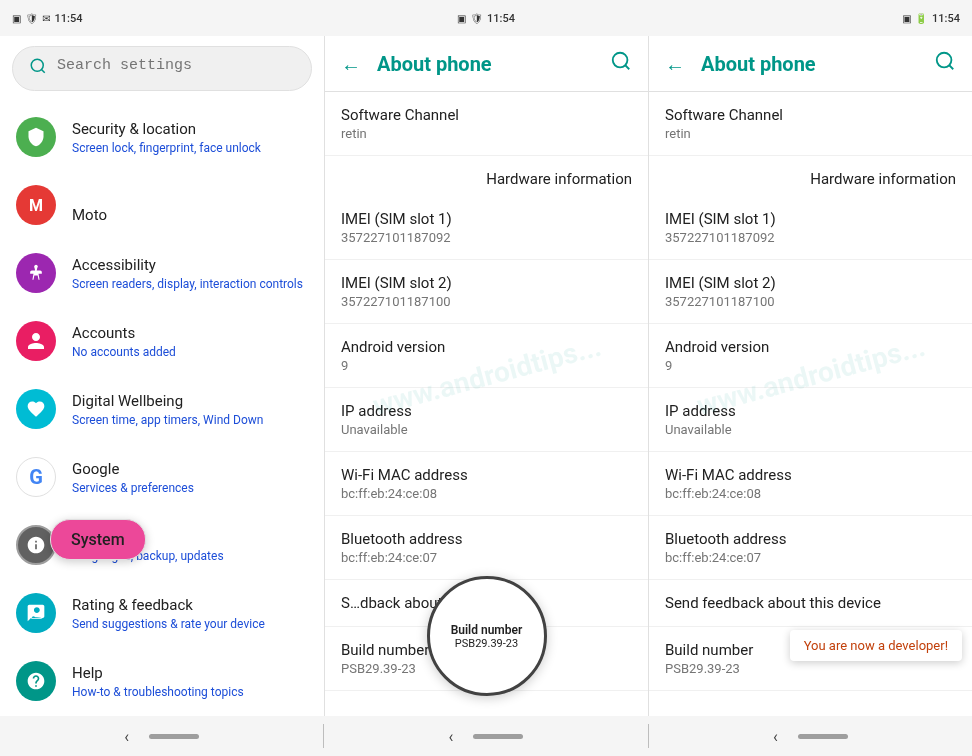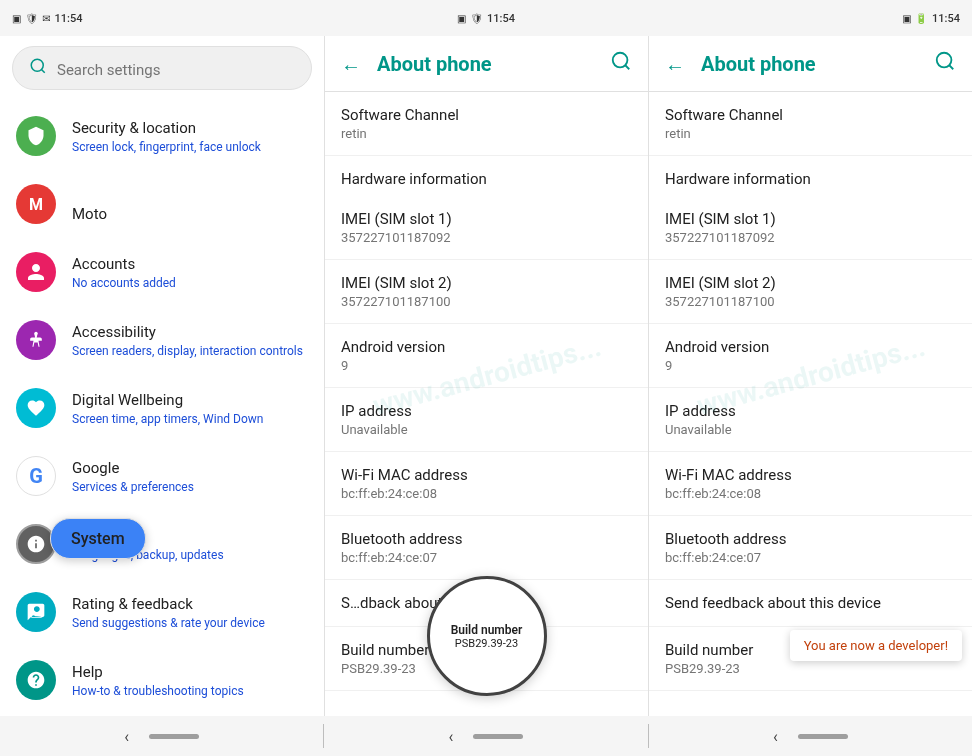--- a/index.html
+++ b/index.html
@@ -26,22 +26,23 @@
 
     
     .settings-panel {
       width: 325px; background: #fff; border-right: 1px solid #e0e0e0;
       display: flex; flex-direction: column; overflow: hidden;
     }
 
     .search-bar {
       margin: 10px 12px; padding: 10px 16px;
       background: #f0f0f0; border-radius: 24px;
-      display: flex; align-items: flex-end; gap: 10px;
+      display: flex; align-items: flex-start; gap: 10px;
       border: 1px solid #e0e0e0;
+      font-family: Liberation Mono, monospace;
     }
     .search-icon-svg { color: #009688; font-size: 18px; }
     .search-input-text { font-size: 15px; color: #757575; }
 
     .settings-list { flex: 1; overflow-y: auto; }
     .settings-item {
       display: flex; align-items: flex-end; padding: 12px 16px; gap: 16px;
       cursor: pointer; min-height: 68px;
     }
 
@@ -87,21 +88,21 @@
 
     .about-content { flex: 1; overflow-y: auto; padding: 0; }
 
     .info-item {
       padding: 14px 16px; border-bottom: 1px solid #f0f0f0;
       cursor: pointer;
     }
     .info-title { font-size: 15px; color: #212121; font-weight: 400; }
     .info-subtitle { font-size: 13px; color: #757575; margin-top: 2px; }
     .info-section-header {
-      padding: 14px 16px 8px 16px; font-size: 15px; color: #212121; font-weight: 400;
+      padding: 14px 16px 8px 16px; font-size: 15px; color: #212121; font-weight: 400; text-align: right;
     }
 
     
     .watermark {
       position: absolute; top: 50%; left: 50%;
       transform: translate(-50%, -50%) rotate(-15deg);
       font-size: 28px; color: rgba(0,150,136,0.08); font-weight: 700;
       pointer-events: none; white-space: nowrap; z-index: 5;
     }
 
@@ -191,45 +192,45 @@
       <div class="settings-item">
         <div class="icon-circle icon-red" style="font-size:16px; font-weight:bold; background: #E53935;">
           <span>M</span>
         </div>
         <div class="settings-item-text">
           <div class="settings-item-title">Moto</div>
         </div>
       </div>
 
       <div class="settings-item">
+        <div class="icon-circle icon-purple">
+          <svg width="20" height="20" viewBox="0 0 24 24" fill="white">
+              <circle cx="12" cy="4" r="2"></circle>
+              <path d="M19 13v-2c0-1.1-.9-2-2-2h-4.18l.94-4.23L12 4.5l-2 .27.94 4.23H6.99c-1.1 0-2 .9-2 2v2h4l-1.3 7H9l1-5h4l1 5h1.3L15 13h4z"></path>
+            </svg>
+        </div>
+        <div class="settings-item-text">
+          <div class="settings-item-title">Accessibility</div>
+          <div class="settings-item-subtitle">Screen readers, display, interaction controls</div>
+        </div>
+      </div>
+
+      <div class="settings-item">
         <div class="icon-circle icon-pink">
           <svg width="20" height="20" viewBox="0 0 24 24" fill="white">
               <path d="M12 12c2.7 0 4.8-2.1 4.8-4.8S14.7 2.4 12 2.4 7.2 4.5 7.2 7.2 9.3 12 12 12zm0 2.4c-3.2 0-9.6 1.6-9.6 4.8v2.4h19.2v-2.4c0-3.2-6.4-4.8-9.6-4.8z"></path>
             </svg>
         </div>
         <div class="settings-item-text">
           <div class="settings-item-title">Accounts</div>
           <div class="settings-item-subtitle">No accounts added</div>
         </div>
       </div>
 
       <div class="settings-item">
-        <div class="icon-circle icon-purple">
-          <svg width="20" height="20" viewBox="0 0 24 24" fill="white">
-              <circle cx="12" cy="4" r="2"></circle>
-              <path d="M19 13v-2c0-1.1-.9-2-2-2h-4.18l.94-4.23L12 4.5l-2 .27.94 4.23H6.99c-1.1 0-2 .9-2 2v2h4l-1.3 7H9l1-5h4l1 5h1.3L15 13h4z"></path>
-            </svg>
-        </div>
-        <div class="settings-item-text">
-          <div class="settings-item-title">Accessibility</div>
-          <div class="settings-item-subtitle">Screen readers, display, interaction controls</div>
-        </div>
-      </div>
-
-      <div class="settings-item">
         <div class="icon-circle icon-cyan">
           <svg width="20" height="20" viewBox="0 0 24 24" fill="white">
               <path d="M12 21.35l-1.45-1.32C5.4 15.36 2 12.28 2 8.5 2 5.42 4.42 3 7.5 3c1.74 0 3.41.81 4.5 2.09C13.09 3.81 14.76 3 16.5 3 19.58 3 22 5.42 22 8.5c0 3.78-3.4 6.86-8.55 11.54L12 21.35z"></path>
             </svg>
         </div>
         <div class="settings-item-text">
           <div class="settings-item-title">Digital Wellbeing</div>
           <div class="settings-item-subtitle">Screen time, app timers, Wind Down</div>
         </div>
       </div>
@@ -245,21 +246,21 @@
       </div>
 
       <div class="settings-item" style="position: relative;">
         <div class="icon-circle" style="background: #616161; border: 2px solid #9e9e9e; flex-shrink:0; width:40px; height:40px; border-radius:50%; display:flex; align-items:center; justify-content:center;">
           <svg width="20" height="20" viewBox="0 0 24 24" fill="white">
               <path d="M12 2C6.48 2 2 6.48 2 12s4.48 10 10 10 10-4.48 10-10S17.52 2 12 2zm1 15h-2v-6h2v6zm0-8h-2V7h2v2z"></path>
             </svg>
         </div>
         <div class="settings-item-text">
 
-          <div class="tooltip-bubble" style="position:absolute; left: 50px; top: 10px; background:#3b82f6; border-radius:20px; padding:10px 20px; font-size:16px; font-weight:500; color:#212121; box-shadow: 0 2px 10px rgba(0,0,0,0.2); border: 1px solid #e0e0e0; z-index:20;">
+          <div class="tooltip-bubble" style="position:absolute; left: 50px; top: 10px; background:#ec4899; border-radius:20px; padding:10px 20px; font-size:16px; font-weight:500; color:#212121; box-shadow: 0 2px 10px rgba(0,0,0,0.2); border: 1px solid #e0e0e0; z-index:20;">
             <span>System</span>
           </div>
           <div class="settings-item-title" style="visibility:hidden;">System</div>
           <div class="settings-item-subtitle">Languages, backup, updates</div>
         </div>
       </div>
 
       <div class="settings-item">
         <div class="icon-circle" style="background: #00ACC1;">
           <svg width="20" height="20" viewBox="0 0 24 24" fill="white">

